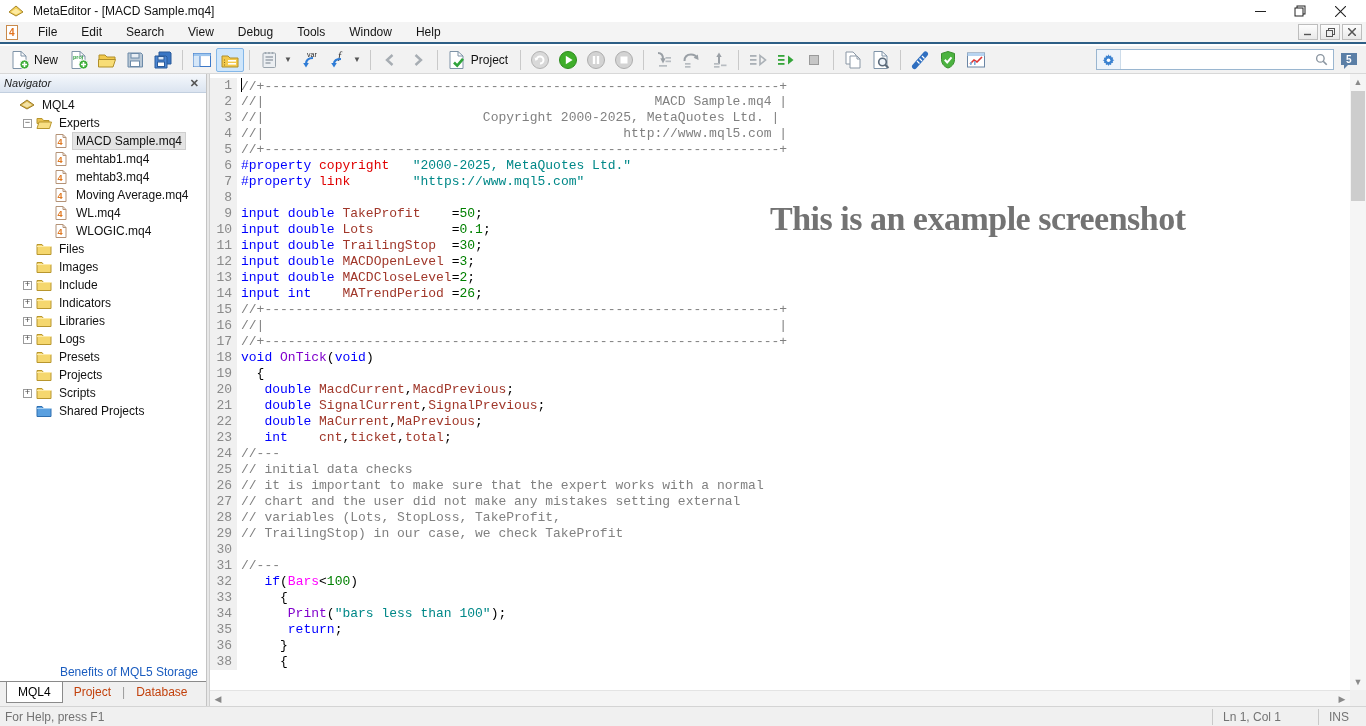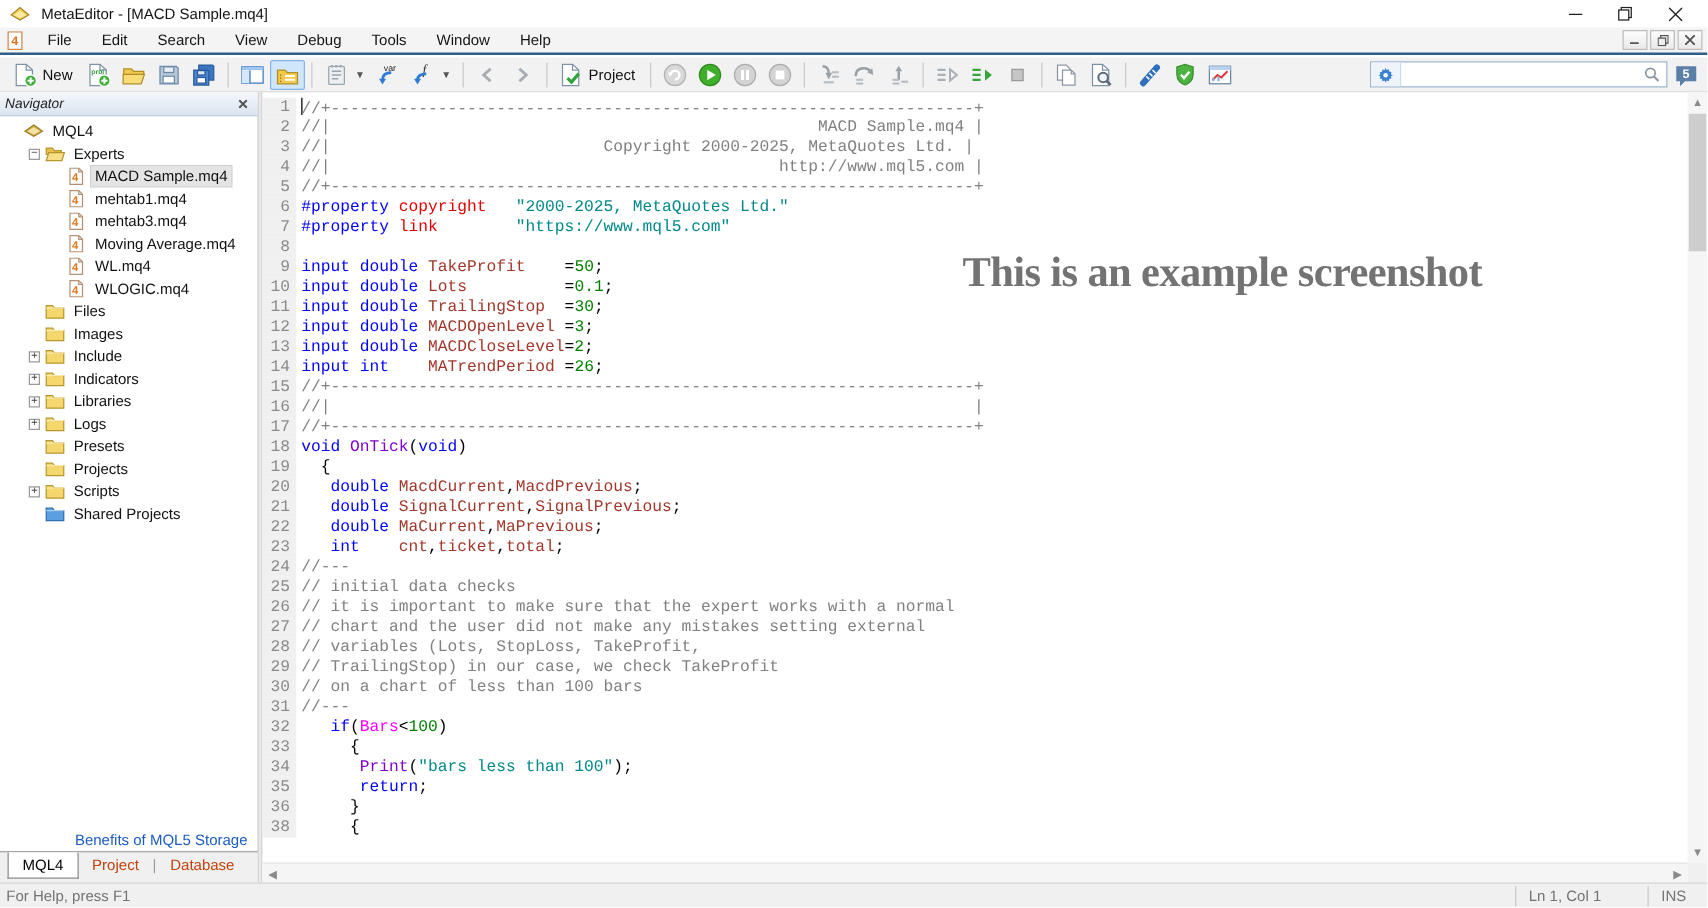--- a/index.html
+++ b/index.html
@@ -773,21 +773,20 @@
           <div class="cline">
             <span class="gut">28</span>
             <span class="ctext"><span class="tk-com">// variables (Lots, StopLoss, TakeProfit,</span></span>
           </div>
           <div class="cline">
             <span class="gut">29</span>
             <span class="ctext"><span class="tk-com">// TrailingStop) in our case, we check TakeProfit</span></span>
           </div>
           <div class="cline">
             <span class="gut">30</span>
-            <span class="ctext"><span class="tk-com">// on a chart of less than 100 bars</span></span>
           </div>
           <div class="cline">
             <span class="gut">31</span>
             <span class="ctext"><span class="tk-com">//---</span></span>
           </div>
           <div class="cline">
             <span class="gut">32</span>
             <span class="ctext"><span class="tk-pl">   </span><span class="tk-kw">if</span><span class="tk-pl">(</span><span class="tk-pink">Bars</span><span class="tk-pl">&lt;</span><span class="tk-num">100</span><span class="tk-pl">)</span></span>
           </div>
           <div class="cline">

